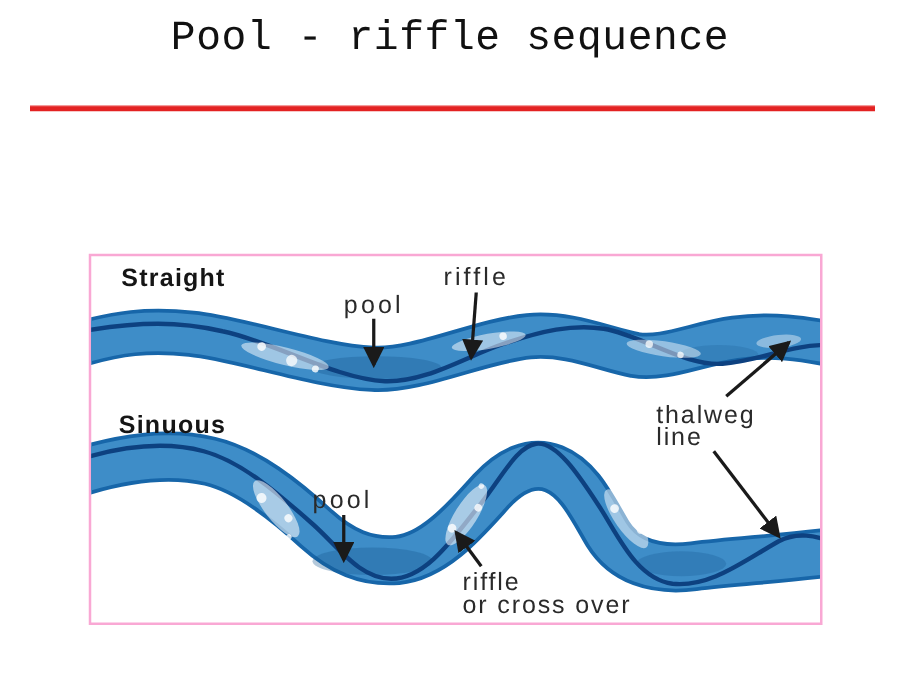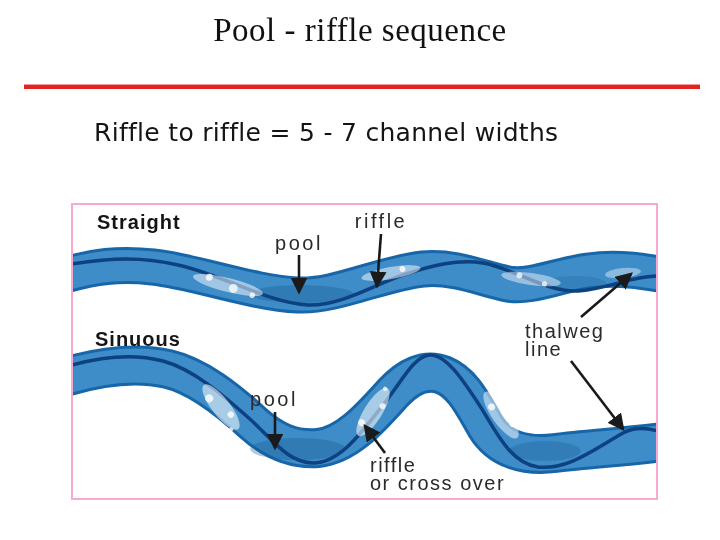--- a/index.html
+++ b/index.html
@@ -3,21 +3,21 @@
 <meta charset="utf-8">
 <style>
   html,body{margin:0;padding:0;}
   body{
     width:720px;height:540px;background:#ffffff;position:relative;overflow:hidden;
     font-family:"Liberation Sans", sans-serif;
   }
   .slide{position:absolute;inset:0;}
   .slide-title{
     position:absolute;top:12px;left:0;width:720px;text-align:center;
-    font-family:Liberation Serif, serif;font-size:33px;font-weight:normal;
+    font-family:Liberation Mono, monospace;font-size:33px;font-weight:normal;
     color:#111;letter-spacing:0.5px;margin:0;
   }
   .title-underline{
     position:absolute;left:24px;top:84px;width:676px;height:4px;
     background:#e32222;border-top:1px solid #f49a9a;
   }
   .slide-subtitle{
     position:absolute;left:94px;top:118px;
     font-family:"DejaVu Sans", sans-serif;font-size:25px;color:#141414;
     letter-spacing:0.3px;
@@ -39,21 +39,20 @@
 </style>
 </head>
 <body>
 
 <div class="slide">
 
   <h1 class="slide-title">Pool - riffle sequence</h1>
 
   <div class="title-underline"></div>
 
-  <div class="slide-subtitle">Riffle to riffle = 5 - 7 channel widths</div>
 
   <div class="diagram-frame">
     <svg width="583" height="293" viewBox="0 0 583 293">
       <defs>
         <marker id="ah" viewBox="0 0 10 10" refX="8.5" refY="5" markerWidth="6.5" markerHeight="6.5" orient="auto">
           <path d="M0,0 L10,5 L0,10 z" fill="#1a1a1a"></path>
         </marker>
       </defs>
 
       <g>

